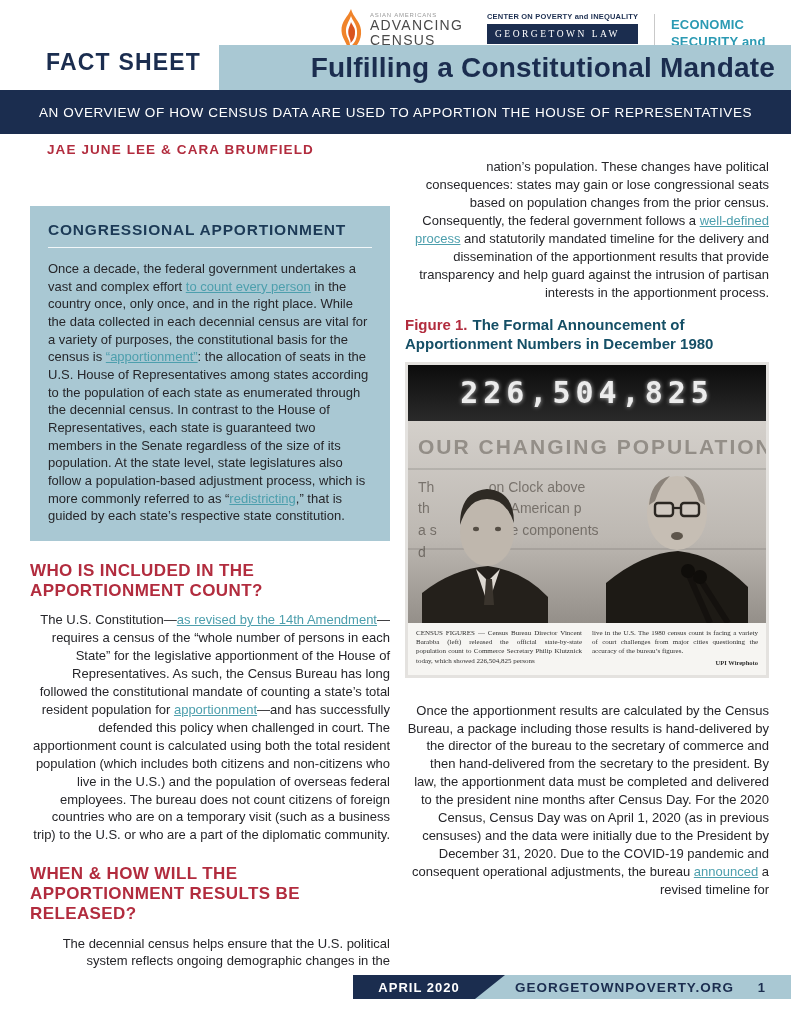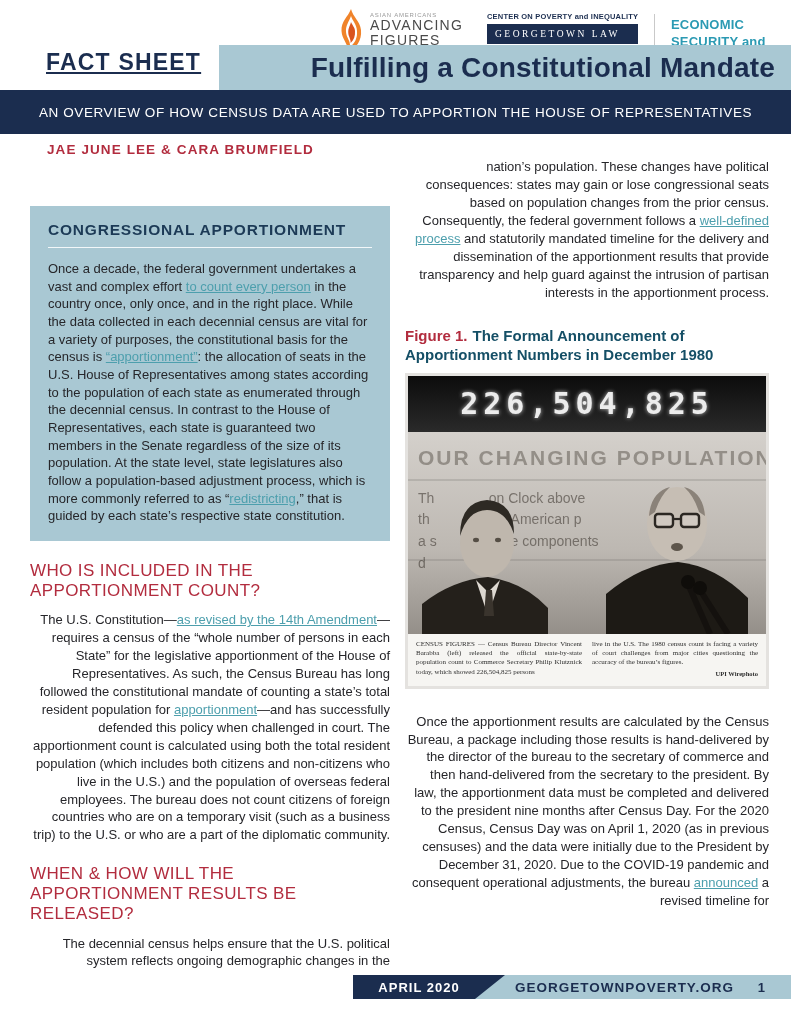--- a/index.html
+++ b/index.html
@@ -19,48 +19,48 @@
   .aajc-acronym { font-size:6.5px; font-weight:bold; color:#6a6a6a; margin-top:4px; letter-spacing:.5px; }
   .gulc { margin-left:24px; margin-top:4px; }
   .gulc-eyebrow { font-size:7.5px; font-weight:bold; color:var(--navy); letter-spacing:.2px; white-space:nowrap; margin-bottom:3px; }
   .gulc-box { background:var(--navy); color:#fff; font-family:"Liberation Serif","DejaVu Serif",serif;
     font-size:9.5px; letter-spacing:2.5px; text-align:left; padding:5px 6px 5px 8px; }
   .logo-divider { width:1px; height:46px; background:#c9c9c9; margin:6px 0 0 16px; }
   .esoi { margin-left:16px; margin-top:9px; font-size:13px; font-weight:bold; color:var(--brand_teal); line-height:1.3; letter-spacing:.2px; }
 
   
   .kicker { position:absolute; left:46px; top:49px; font-size:23px; font-weight:bold;
-    color:var(--navy); letter-spacing:1.2px;text-decoration:underline; }
+    color:var(--navy); letter-spacing:1.2px; }
   .title-band { position:absolute; left:219px; top:45px; width:572px; height:45px;
     background:var(--light_blue); display:flex; align-items:center; justify-content:flex-end;
     padding-right:16px; box-sizing:border-box; }
   .title-band .title { font-size:28px; font-weight:bold; color:var(--navy); letter-spacing:.2px; white-space:nowrap; }
   .subtitle-bar { position:absolute; left:0; top:90px; width:791px; height:44px; background:var(--navy);
     display:flex; align-items:center; justify-content:center; }
   .subtitle-bar .subtitle { color:#fff; font-size:13.5px; letter-spacing:.6px; }
   .byline { position:absolute; left:47px; top:142px; font-size:13.5px; font-weight:bold;
     color:var(--red); letter-spacing:1.1px; }
 
   
   .col-left  { position:absolute; left:30px;  top:170px; width:360px; }
   .col-right { position:absolute; left:405px; top:158px; width:364px; }
 
   .infobox { background:var(--light_blue); padding:15px 18px 16px; box-sizing:border-box;margin-top:36px; }
   .infobox h2 { margin:0; font-size:15.5px; font-weight:bold; color:var(--box_heading); letter-spacing:.8px; }
   .infobox .rule { border:none; border-top:1px solid rgba(255,255,255,.85); margin:8px 0 12px; }
   .infobox p { margin:0; font-size:13px; line-height:1.36; }
 
-  .red-heading { color:var(--red); font-size:17px; font-weight:normal; letter-spacing:.4px;
+  .red-heading { color:var(--red); font-size:17px; font-weight:bold; letter-spacing:.4px;
     line-height:1.18; margin:20px 0 10px; white-space:pre-line; }
   .body-p { font-size:13px; line-height:1.38; margin:0;text-align:right; }
   .mt { margin-top:24px; }
   .inline-link { color:var(--link_teal); text-decoration:underline; }
 
   
-  .figure-caption { margin:24px 0 8px; font-size:15px; font-weight:bold; line-height:1.3; }
+  .figure-caption { margin:13px 0 8px; font-size:15px; font-weight:bold; line-height:1.3; }
   .fig-label { color:var(--red); margin-right:5px; }
   .fig-title { color:var(--figure_title); }
 
   .photo { border:3px solid #e4e2df; background:#fbfaf8; }
   .photo-counter { background:linear-gradient(#0c0c0c,#2a2a2a); height:56px; display:flex;
     align-items:center; justify-content:center; font-family:"DejaVu Sans Mono",monospace;
     font-size:30px; font-weight:bold; color:#ececec; letter-spacing:5px;
     text-shadow:0 0 4px rgba(255,255,255,.7); }
   .photo-scene { position:relative; height:202px; overflow:hidden;
     background:linear-gradient(#d4d0cb,#bdb8b2 58%,#948f89); }
@@ -99,21 +99,21 @@
       <span>
         <svg width="26" height="46" viewBox="0 0 26 46">
           <path d="M13,1 C10,9 3,13 3.5,23 C4,32 11,36 10,45 C18,40 24,33 23,22 C22,13 15,9 13,1 Z" fill="#f0832a"></path>
           <path d="M13,8 C11,14 7.5,17 8,24 C8.4,30 12.5,32 12,39 C17,35 19.5,30 19,23 C18.6,16 14.5,13 13,8 Z" fill="#ffffff"></path>
           <path d="M13,14 C12,18 10,20 10.3,25 C10.6,29 13,31 12.6,35 C16,32 17.3,28 17,23 C16.8,19 14,17 13,14 Z" fill="#d9531e"></path>
         </svg>
       </span>
       <div class="aajc-text">
         <div class="aajc-eyebrow">ASIAN AMERICANS</div>
         <div class="aajc-line">ADVANCING</div>
-        <div class="aajc-line">FIGURES</div>
+        <div class="aajc-line">CENSUS</div>
         <div class="aajc-acronym">AAJC</div>
       </div>
     </div>
     <div class="gulc">
       <div class="gulc-eyebrow">CENTER ON POVERTY and INEQUALITY</div>
       <div class="gulc-box">GEORGETOWN LAW</div>
     </div>
     <div class="logo-divider"></div>
     <div class="esoi">
       <div>ECONOMIC SECURITY and</div>

